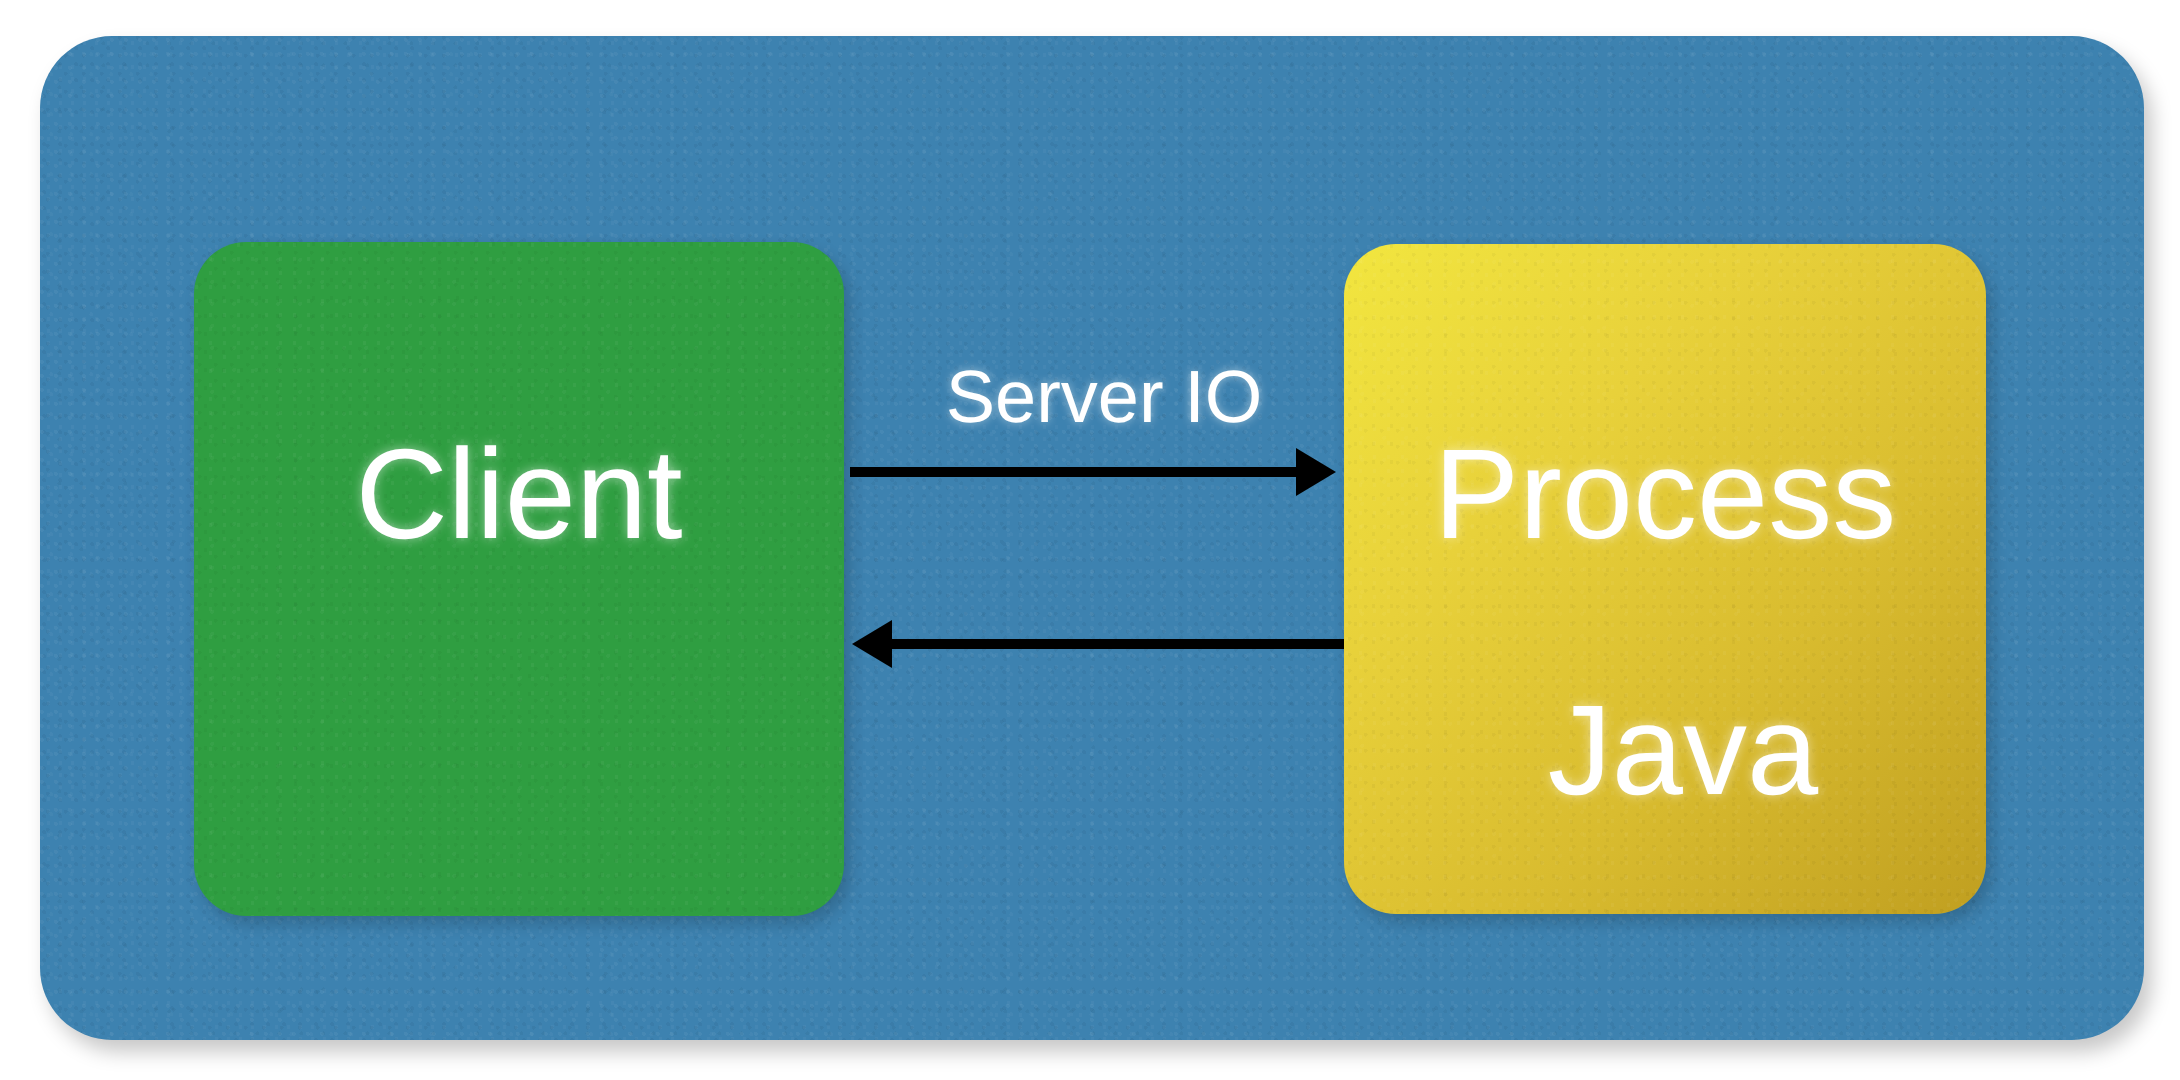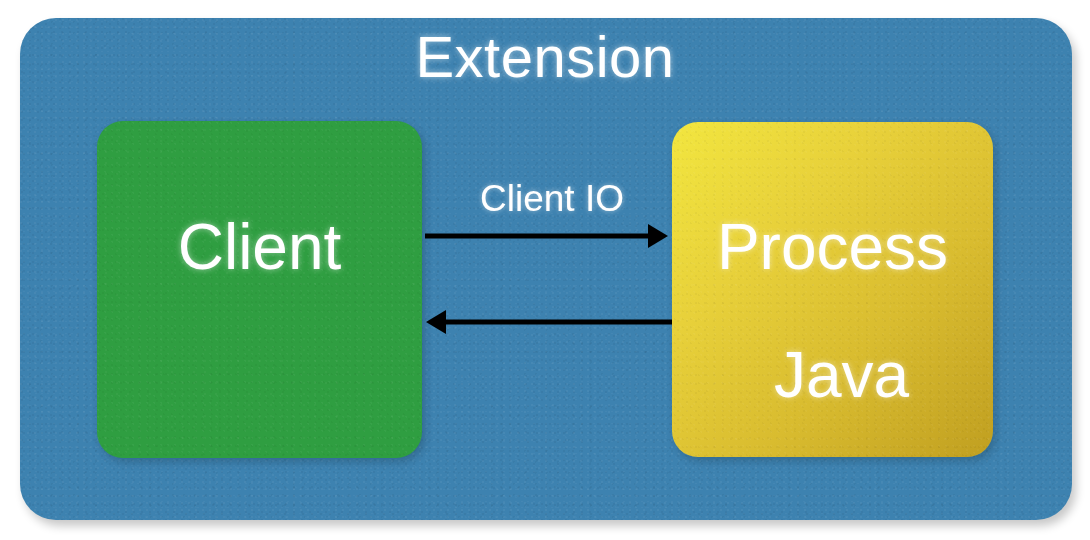--- a/index.html
+++ b/index.html
@@ -144,30 +144,29 @@
     z-index: 6;
   }
 </style>
 </head>
 <body>
 
 <div id="stage">
 
   <div class="extension-container"></div>
 
-  <div class="extension-title">Extension</div>
 
   <div class="node node-client"></div>
   <div class="node-text primary" style="left:97px; top:215px; width:325px;">Client</div>
 
   <div class="node node-server"></div>
   <div class="node-text primary" style="left:672px; top:215px; width:321px;">Process</div>
   <div class="node-text secondary" style="left:672px; top:343px; width:339px;">Java</div>
 
-  <div class="arrow-label">Client IO</div>
+  <div class="arrow-label">Server IO</div>
 
   <div class="arrow-layer">
     <svg width="1090" height="540" viewBox="0 0 1090 540" xmlns="http://www.w3.org/2000/svg">
       <g>
         <line x1="425" y1="236" x2="648" y2="236" stroke="#000000" stroke-width="5" stroke-linecap="butt"></line>
         <polygon points="648,224 668,236 648,248" fill="#000000"></polygon>
       </g>
       <g>
         <line x1="446" y1="322" x2="672" y2="322" stroke="#000000" stroke-width="5" stroke-linecap="butt"></line>
         <polygon points="446,310 426,322 446,334" fill="#000000"></polygon>

